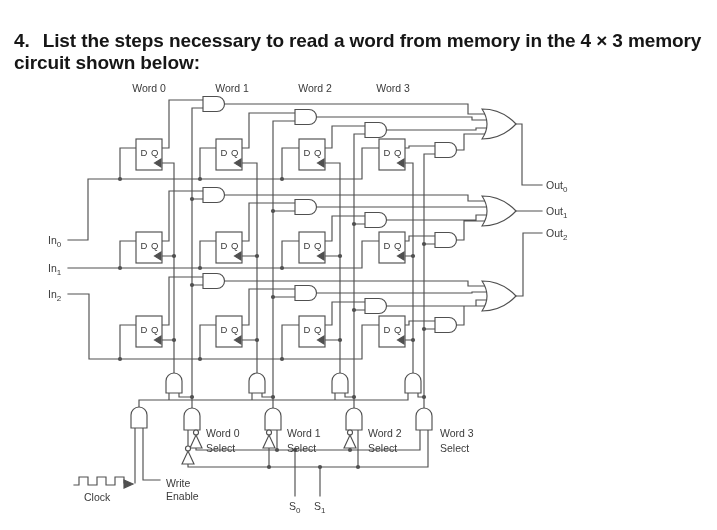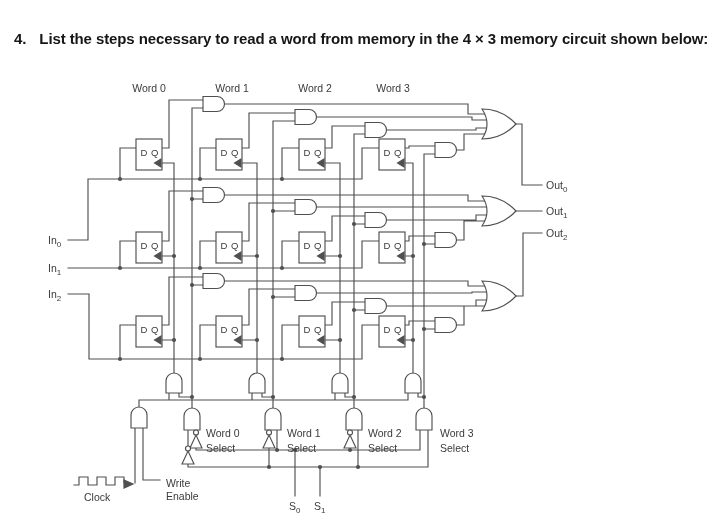--- a/index.html
+++ b/index.html
@@ -1,19 +1,19 @@
 <!DOCTYPE html>
 <html><head>
 <meta charset="utf-8">
 <style>
   html,body{margin:0;padding:0;background:#ffffff;}
   #page{position:relative;width:717px;height:530px;background:#ffffff;overflow:hidden;
         font-family:"Liberation Sans",sans-serif;}
   #title-line{position:absolute;left:14px;top:30px;width:700px;
-              font-size:15px;font-weight:600;color:#161616;letter-spacing:-0.1px;}
+              font-size:19px;font-weight:600;color:#161616;letter-spacing:-0.1px;}
   #title-line .q-num{display:inline-block;margin-right:13px;}
   svg{position:absolute;left:0;top:0;}
   text{font-family:"Liberation Sans",sans-serif;}
   .lbl{font-size:10.5px;fill:#3a3a3a;}
   .sub{font-size:8px;}
 </style>
 </head>
 <body>
 
 <div id="page">

